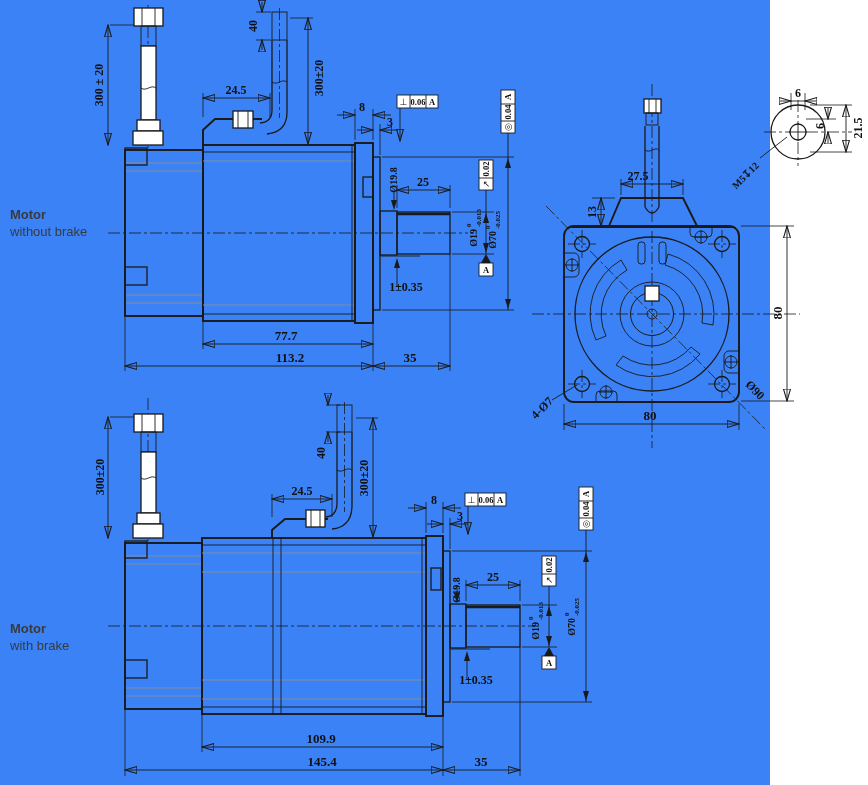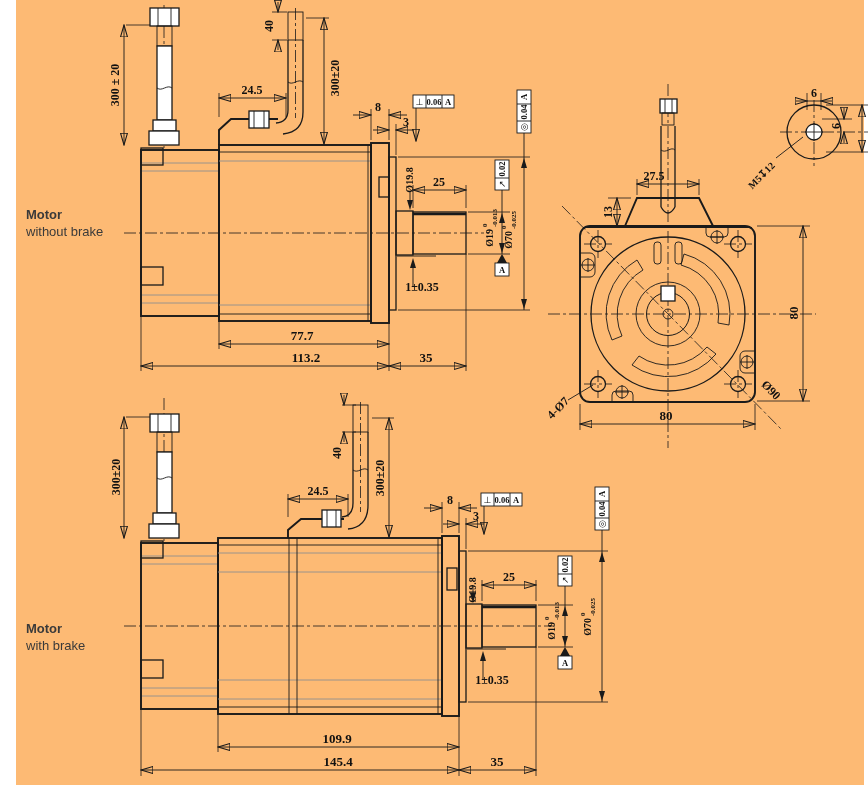--- a/index.html
+++ b/index.html
@@ -1,16 +1,16 @@
 <!DOCTYPE html>
 <html><head>
 <meta charset="utf-8">
 <style>
   html,body{margin:0;padding:0;background:#fff;}
-  .stage{width:848px;height:785px;position:relative;background:#fdba74;margin-left:16px;}
+  .stage{width:770px;height:785px;position:relative;background:#3b82f6;}
   svg{display:block;}
   svg line,svg path,svg rect,svg circle{stroke:#1a1a1a;fill:none;stroke-width:1;}
   svg text{stroke:none;fill:#111;}
   .out{stroke-width:1.9;}
   .med{stroke-width:1.3;}
   .thin{stroke-width:0.9;}
   .gray{stroke:#8f8f8f;stroke-width:0.9;}
   .key{stroke-width:2.6;}
   .cl{stroke-width:0.8;stroke-dasharray:12 3 3 3;}
   .ext{stroke-width:0.8;}

